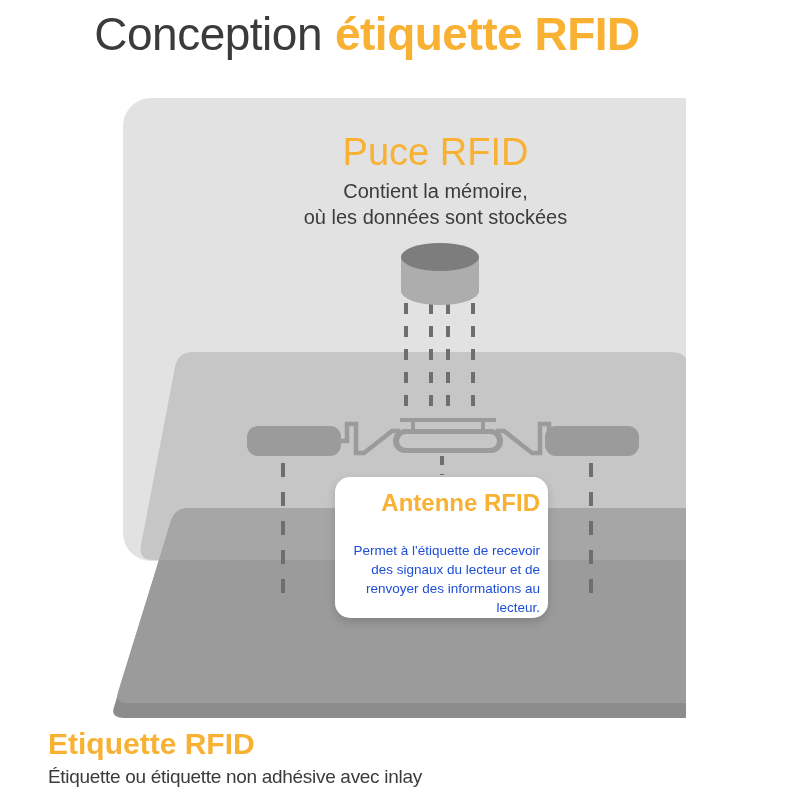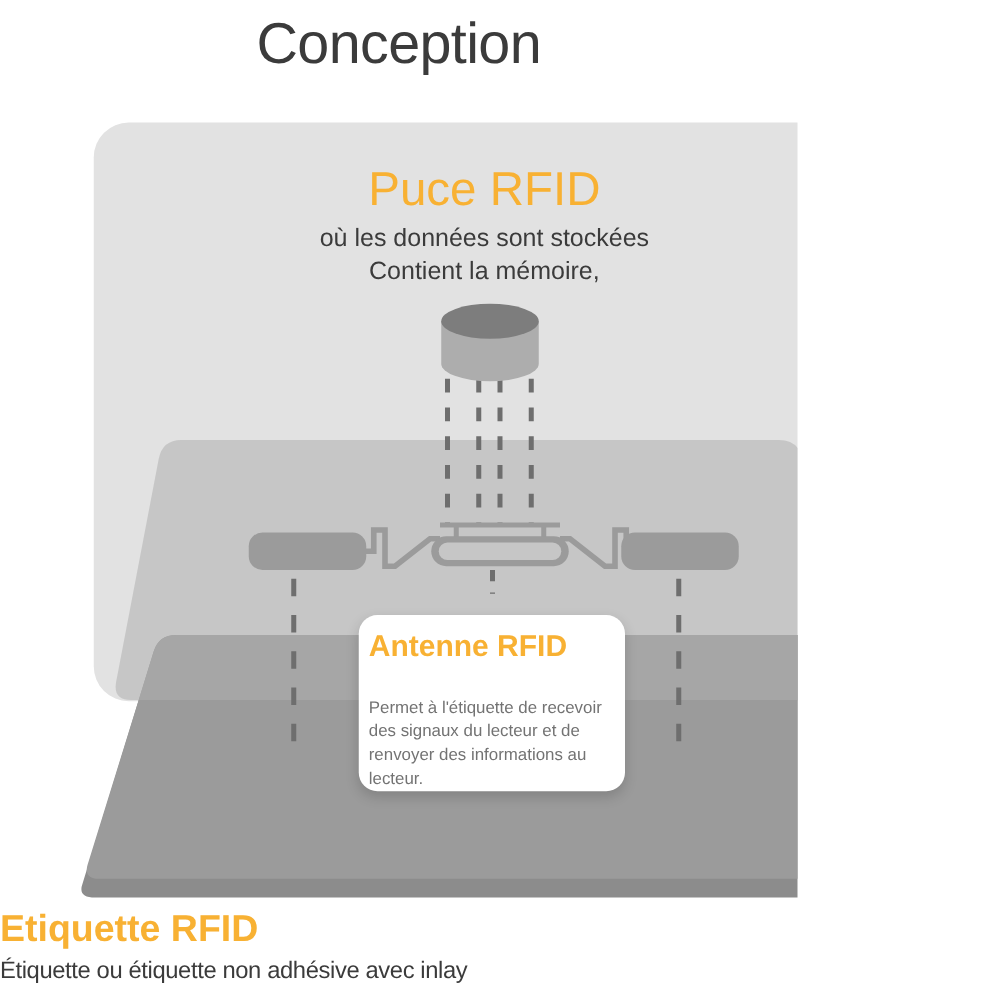--- a/index.html
+++ b/index.html
@@ -3,20 +3,21 @@
 <meta charset="utf-8">
 <style>
   html, body { margin: 0; padding: 0; background: #ffffff; }
   .page {
     position: relative;
     width: 638px;
     height: 800px;
     background: #ffffff;
     font-family: "Liberation Sans", sans-serif;
     overflow: hidden;
+    margin-left: 48px;
   }
   .diagram-svg { position: absolute; left: 0; top: 0; }
 
   .main-title {
     position: absolute;
     top: 8px; left: 0;
     width: 100%;
     margin: 0;
     display: flex;
     justify-content: center;
@@ -44,42 +45,42 @@
   }
   .chip-section .section-desc {
     margin: 0;
     font-size: 20px;
     line-height: 26px;
     color: #3B3B3B;
   }
 
   .antenna-card {
     position: absolute;
-    left: 287px; top: 492px;
+    left: 287px; top: 477px;
     width: 213px; height: 141px;
     box-sizing: border-box;
     background: #ffffff;
     border-radius: 15px;
     box-shadow: 0 4px 10px rgba(0,0,0,0.16);
-    text-align: left;
+    text-align: right;
     padding: 13px 8px 0 8px;
   }
   .antenna-card .card-heading {
     margin: 0;
     font-size: 24px;
     line-height: 26px;
     font-weight: 700;
     color: #F8B133;
   }
   .antenna-card .card-desc {
     margin: 25px auto 0 auto;
     max-width: 200px;
     font-size: 13.5px;
     line-height: 1.42;
-    color: #737373;
+    color: #1d4ed8;
   }
 
   .label-section {
     position: absolute;
     left: 0; top: 727px;
     width: 100%;
     text-align: left;
   }
   .label-section .section-heading {
     margin: 0 0 6px 0;
@@ -138,26 +139,27 @@
 
     <g stroke="#6E6E6E" stroke-width="4" stroke-dasharray="14 15">
       <line x1="235" y1="463" x2="235" y2="607"></line>
       <line x1="543" y1="463" x2="543" y2="607"></line>
       <line x1="394" y1="456" x2="394" y2="475" stroke-dasharray="9 9"></line>
     </g>
   </svg>
 
   <h1 class="main-title">
     <span class="title-dark">Conception</span>
+    <span class="title-accent">étiquette RFID</span>
   </h1>
 
   <div class="chip-section">
     <h2 class="section-heading">Puce RFID</h2>
+    <p class="section-desc">Contient la mémoire,</p>
     <p class="section-desc">où les données sont stockées</p>
-    <p class="section-desc">Contient la mémoire,</p>
   </div>
 
   <div class="antenna-card">
     <h3 class="card-heading">Antenne RFID</h3>
     <p class="card-desc">Permet à l'étiquette de recevoir des signaux du lecteur et de renvoyer des informations au lecteur.</p>
   </div>
 
   <div class="label-section">
     <h2 class="section-heading">Etiquette RFID</h2>
     <p class="section-desc">Étiquette ou étiquette non adhésive avec inlay</p>

